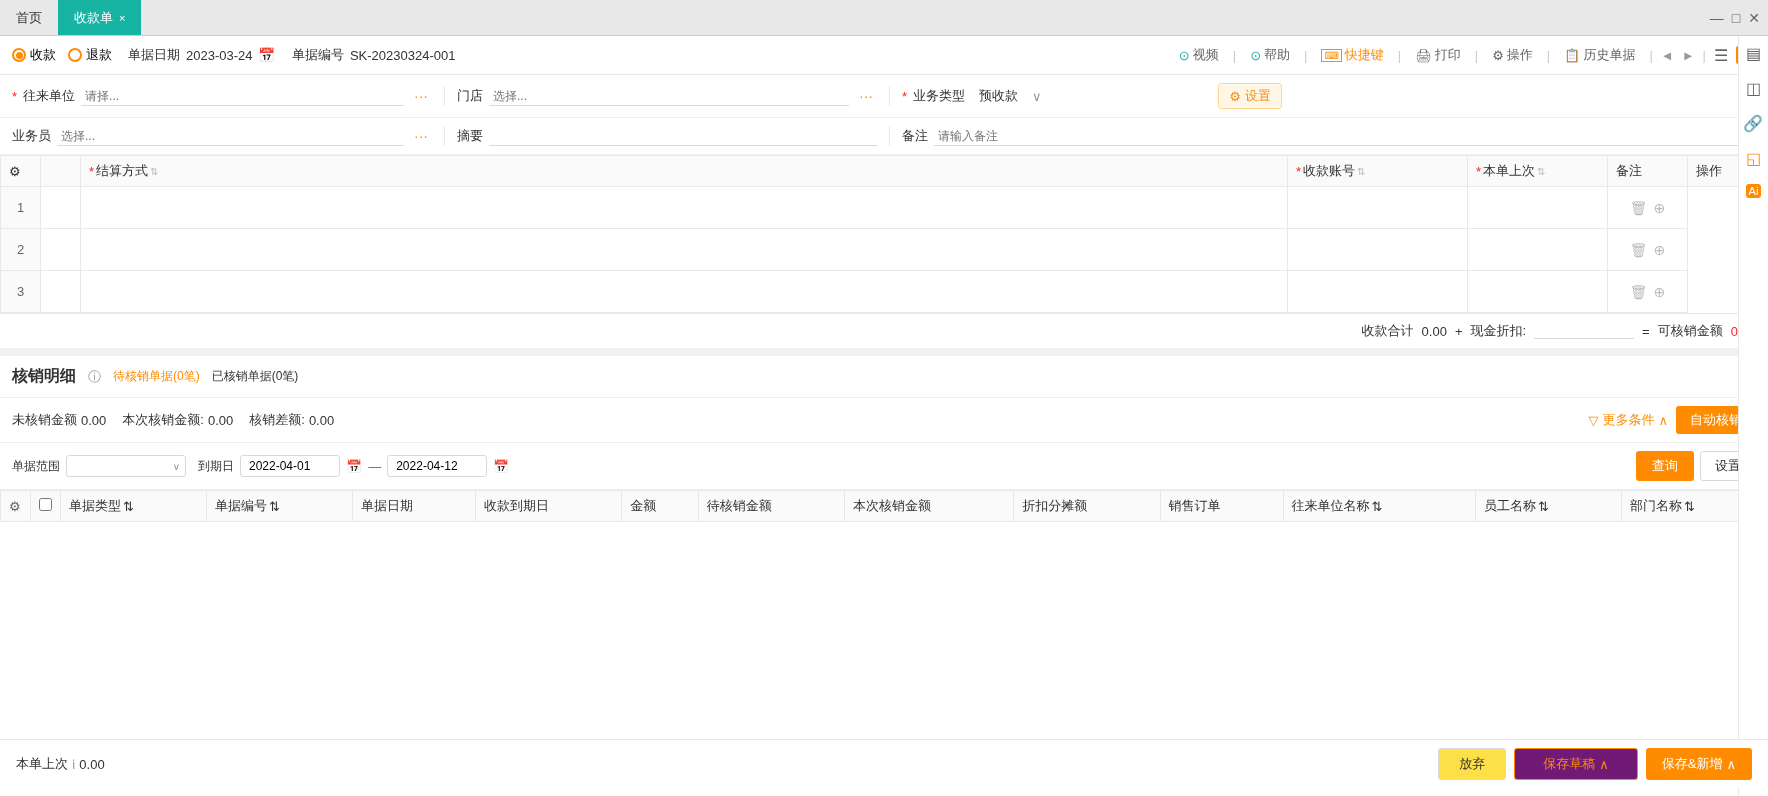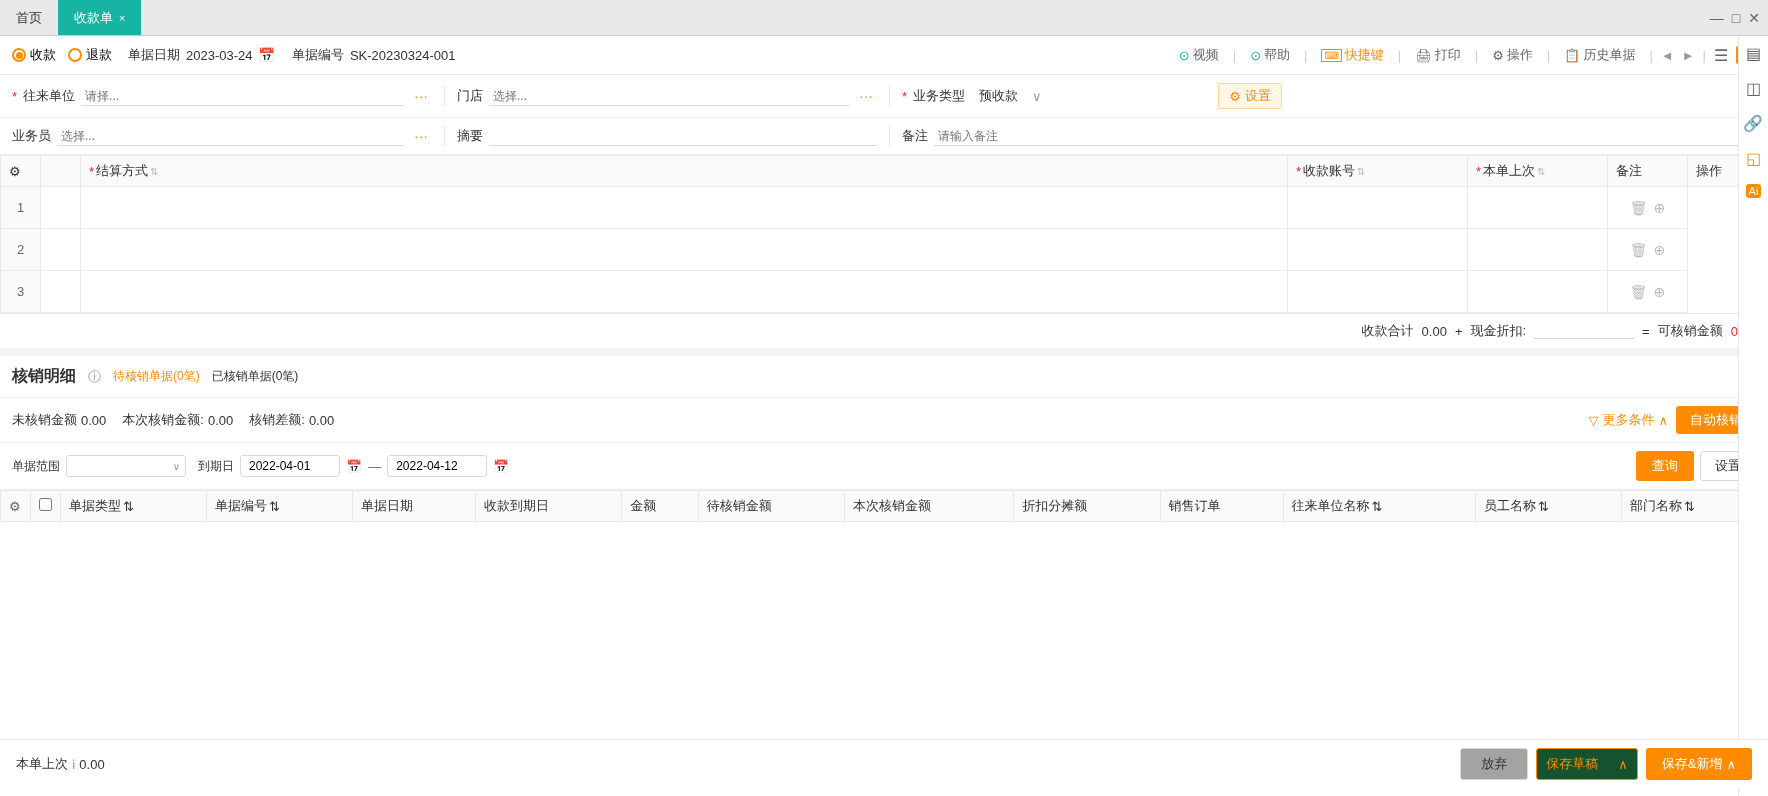--- a/index.html
+++ b/index.html
@@ -173,27 +173,27 @@
     
     .footer {
       position: fixed; bottom: 8px; left: 0; right: 0;
       display: flex; padding: 8px 16px;
       background: #fff; border-top: 1px solid #e8e8e8; gap: 16px;
       z-index: 100;
     }
     .footer-info { display: flex; align-items: center; gap: 4px; color: #333; font-size: 12px; }
     .footer-right { margin-left: auto; display: flex; gap: 8px; }
     .btn-discard {
-      background: #a3a3a3; color: #333; border: 1px solid #d9d9d9;
+      background: #fde047; color: #333; border: 1px solid #d9d9d9;
       padding: 6px 20px; border-radius: 3px; cursor: pointer; font-size: 13px;
     }
     .btn-save-draft {
-      background: #14532d; color: #ff8c00; border: 1px solid #ff8c00;
-      padding: 6px 9px; border-radius: 3px; cursor: pointer; font-size: 13px;
-      display: flex; align-items: center; gap: 20px;
+      background: #701a75; color: #ff8c00; border: 1px solid #ff8c00;
+      padding: 6px 28px; border-radius: 3px; cursor: pointer; font-size: 13px;
+      display: flex; align-items: center; gap: 4px;
     }
     .btn-save-new {
       background: #ff8c00; color: #fff; border: none;
       padding: 6px 16px; border-radius: 3px; cursor: pointer; font-size: 13px;
       display: flex; align-items: center; gap: 4px;
     }
 
     
     .right-sidebar {
       position: fixed; right: 0; top: 36px; bottom: 0;

